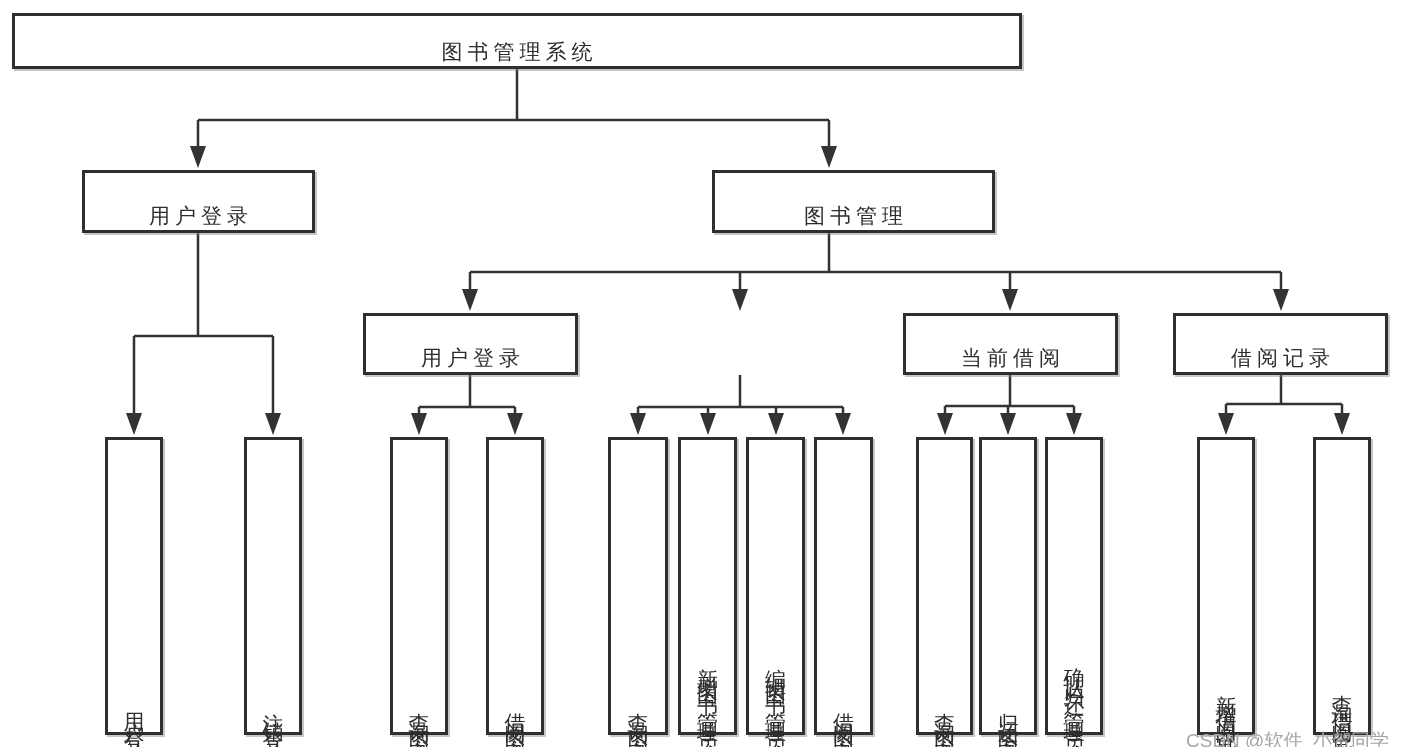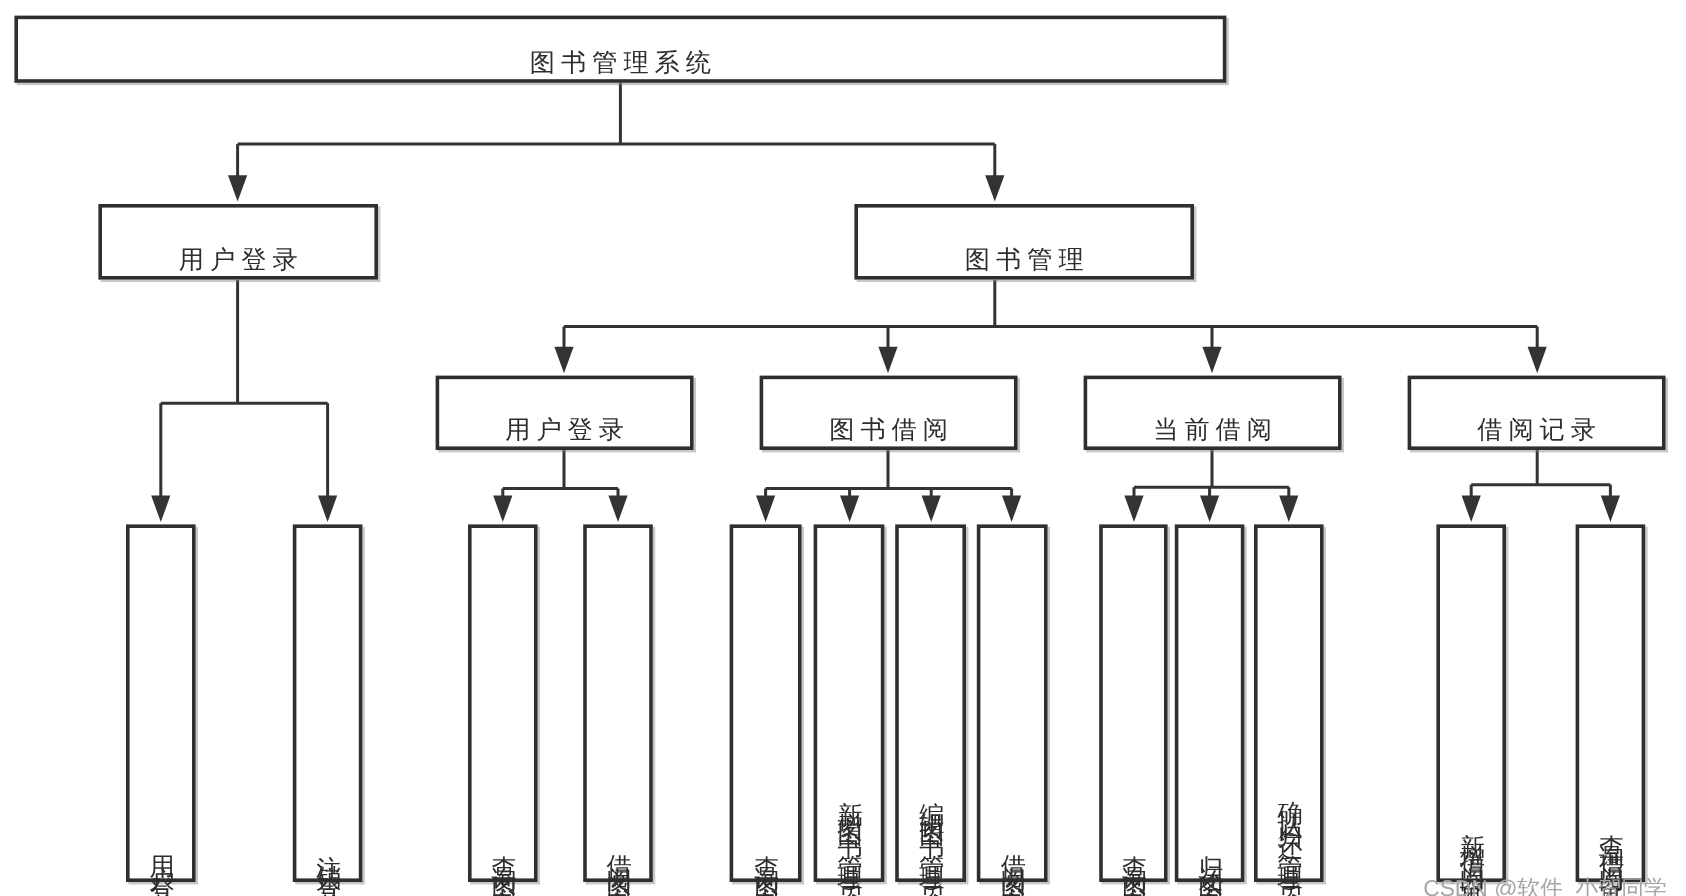--- a/index.html
+++ b/index.html
@@ -103,23 +103,20 @@
   <div class="node hnode" style="left:82px;top:170px;width:233px;height:63px">
     <span>用户登录</span>
   </div>
   <div class="node hnode" style="left:712px;top:170px;width:283px;height:63px">
     <span>图书管理</span>
   </div>
 
   <div class="node hnode" style="left:363px;top:313px;width:215px;height:62px">
     <span>用户登录</span>
   </div>
-  <div class="node hnode" style="left:633px;top:313px;width:215px;height:62px">
-    <span>图书借阅</span>
-  </div>
   <div class="node hnode" style="left:903px;top:313px;width:215px;height:62px">
     <span>当前借阅</span>
   </div>
   <div class="node hnode" style="left:1173px;top:313px;width:215px;height:62px">
     <span>借阅记录</span>
   </div>
 
   <div class="node vnode" style="left:105px;top:437px;width:58px;height:298px">
     <span class="vtext">用户登录</span>
   </div>

